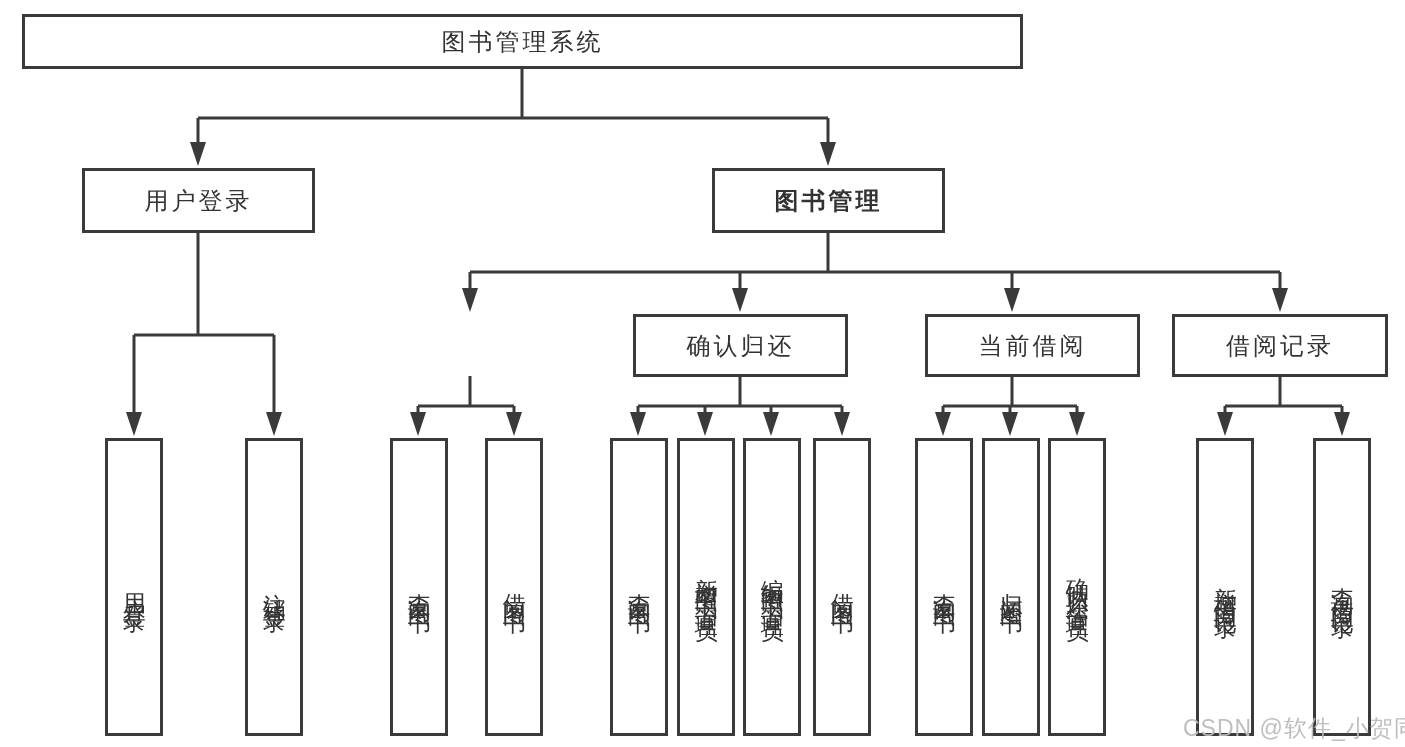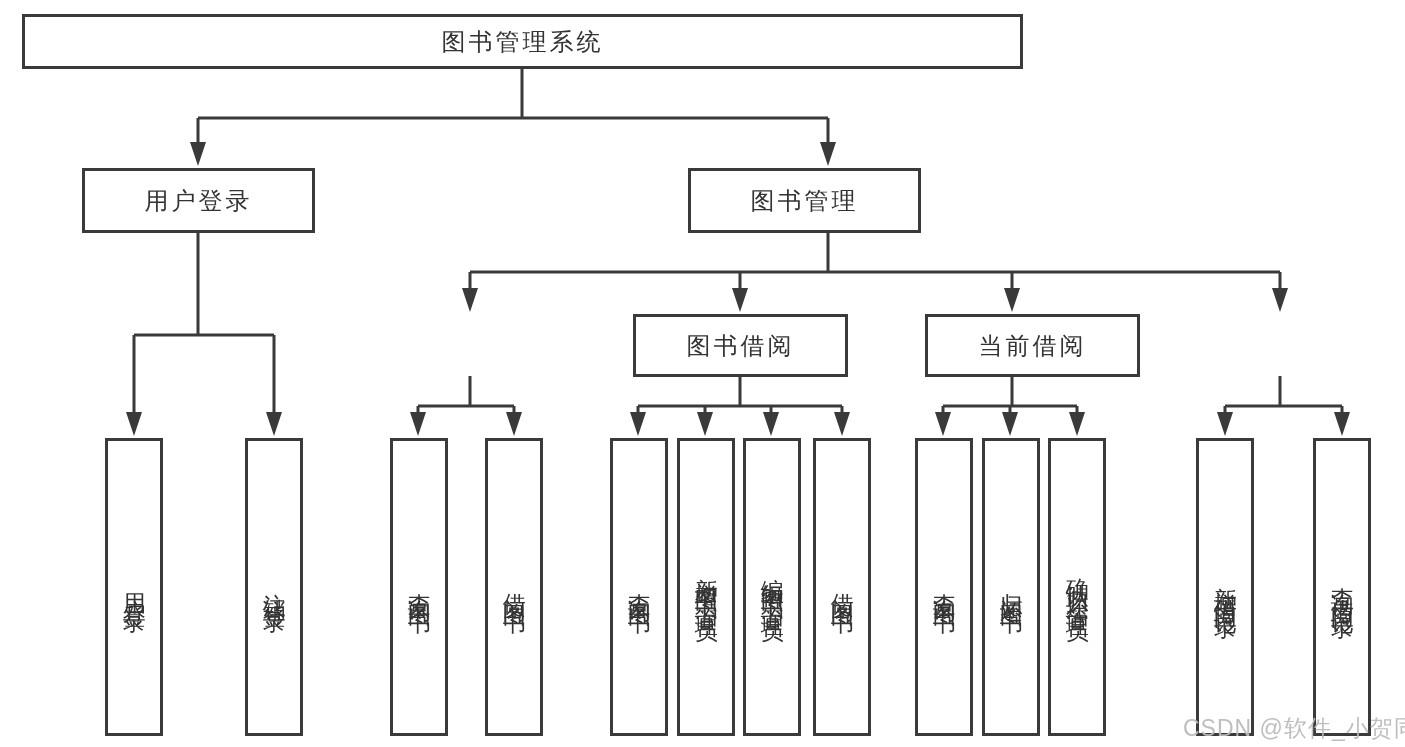--- a/index.html
+++ b/index.html
@@ -100,29 +100,32 @@
     </g>
   </svg>
 
   <div class="box" style="left:22px; top:14px; width:1001px; height:55px;">
     <span class="hlabel">图书管理系统</span>
   </div>
 
   <div class="box" style="left:82px; top:168px; width:233px; height:65px;">
     <span class="hlabel">用户登录</span>
   </div>
-  <div class="box" style="left:688px; top:168px; width:233px; height:65px;">
+  <div class="box" style="left:712px; top:168px; width:233px; height:65px;font-weight:bold;">
     <span class="hlabel">图书管理</span>
   </div>
 
   <div class="box" style="left:633px; top:314px; width:215px; height:63px;">
-    <span class="hlabel">图书借阅</span>
+    <span class="hlabel">确认归还</span>
   </div>
   <div class="box" style="left:925px; top:314px; width:215px; height:63px;">
     <span class="hlabel">当前借阅</span>
+  </div>
+  <div class="box" style="left:1172px; top:314px; width:216px; height:63px;">
+    <span class="hlabel">借阅记录</span>
   </div>
 
   <div class="box leaf" style="left:105px; top:438px; width:58px; height:298px;">
     <span class="vlabel">用户登录</span>
   </div>
   <div class="box leaf" style="left:245px; top:438px; width:58px; height:298px;">
     <span class="vlabel">注销登录</span>
   </div>
 
   <div class="box leaf" style="left:390px; top:438px; width:58px; height:298px;">

